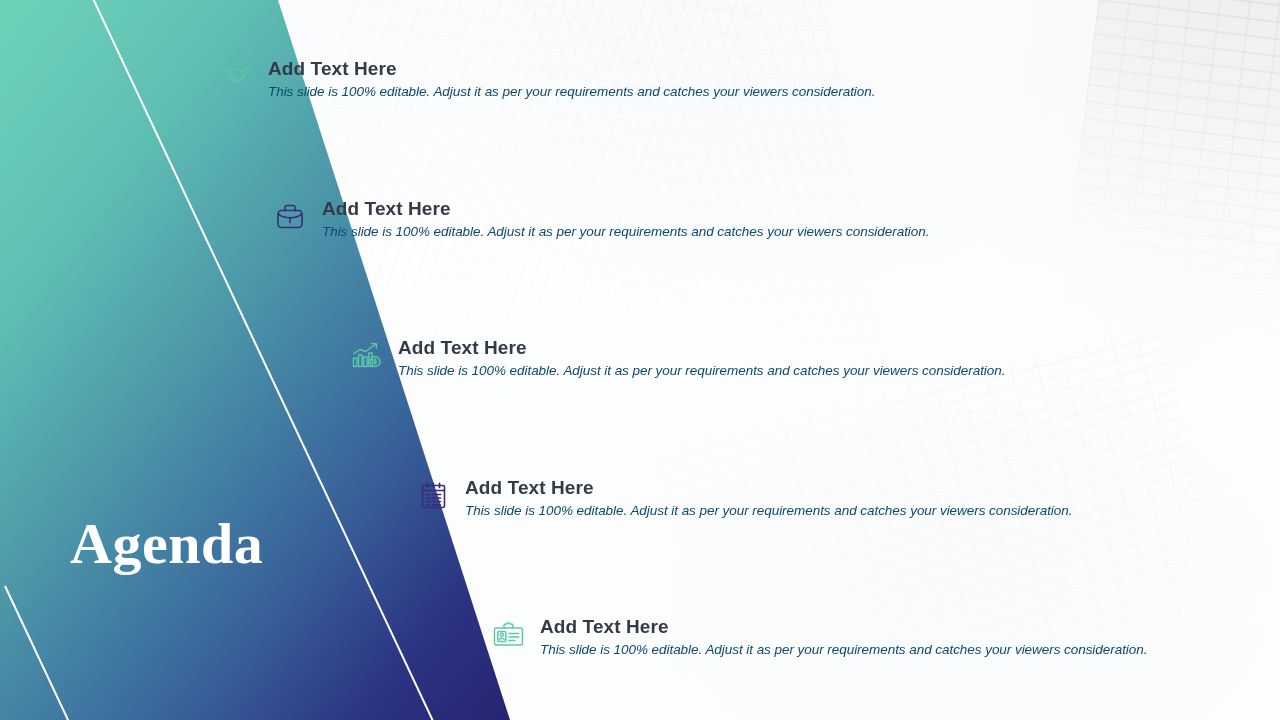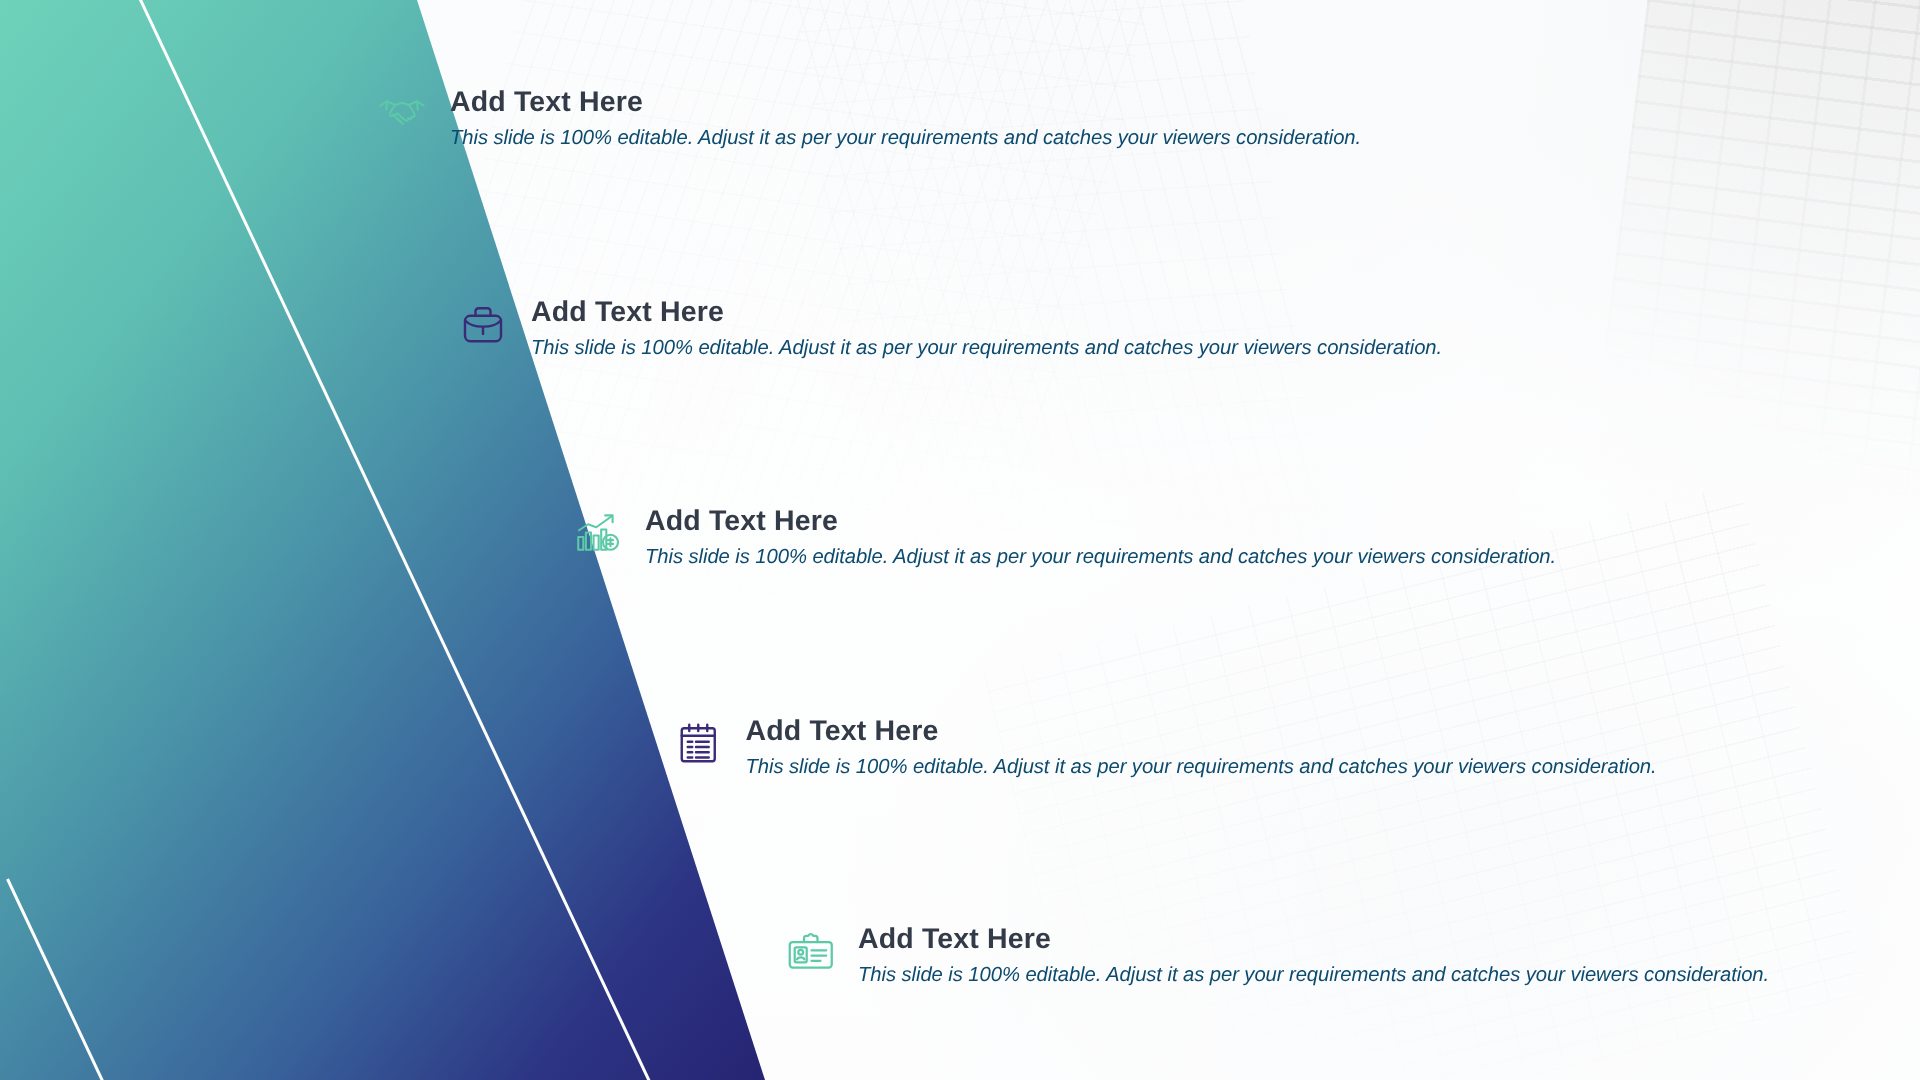--- a/index.html
+++ b/index.html
@@ -118,21 +118,20 @@
     font-weight: 700;
     color: #ffffff;
     letter-spacing: 0.5px;
     line-height: 1.1;
   }
 
   
   .rows {
     position: absolute;
     inset: 0;
-    margin-left: 32px;
   }
   .agenda-row {
     position: absolute;
     display: flex;
     align-items: flex-start;
     gap: 14px;
   }
   .row-icon {
     flex: 0 0 auto;
     width: 36px;
@@ -178,20 +177,21 @@
     <div class="bg-tower-c"></div>
     <div class="bg-tower-d"></div>
     <div class="bg-wash"></div>
   </div>
 
   <div class="left-panel">
     <div class="panel-line panel-line-main"></div>
     <div class="panel-line panel-line-lower"></div>
   </div>
 
+  <h1 class="agenda-title">Agenda</h1>
 
   <div class="rows">
 
     <div class="agenda-row row-1">
       <span class="row-icon">
         <svg width="34" height="34" viewBox="0 0 34 34" fill="none" stroke="#5cc9a7" stroke-width="1.3" stroke-linecap="round" stroke-linejoin="round">
           <path d="M2.5 11.5 L7 8.5 L12.5 11 L17 9.5 L21.5 11 L27 8.5 L31.5 11.5"></path>
           <path d="M7 8.5 L6.5 14"></path>
           <path d="M27 8.5 L27.5 14"></path>
           <path d="M12.5 11 C11 13 9.5 15 9 16.5 C8.6 17.8 9.6 18.9 10.8 18.3 L14 16.6"></path>

